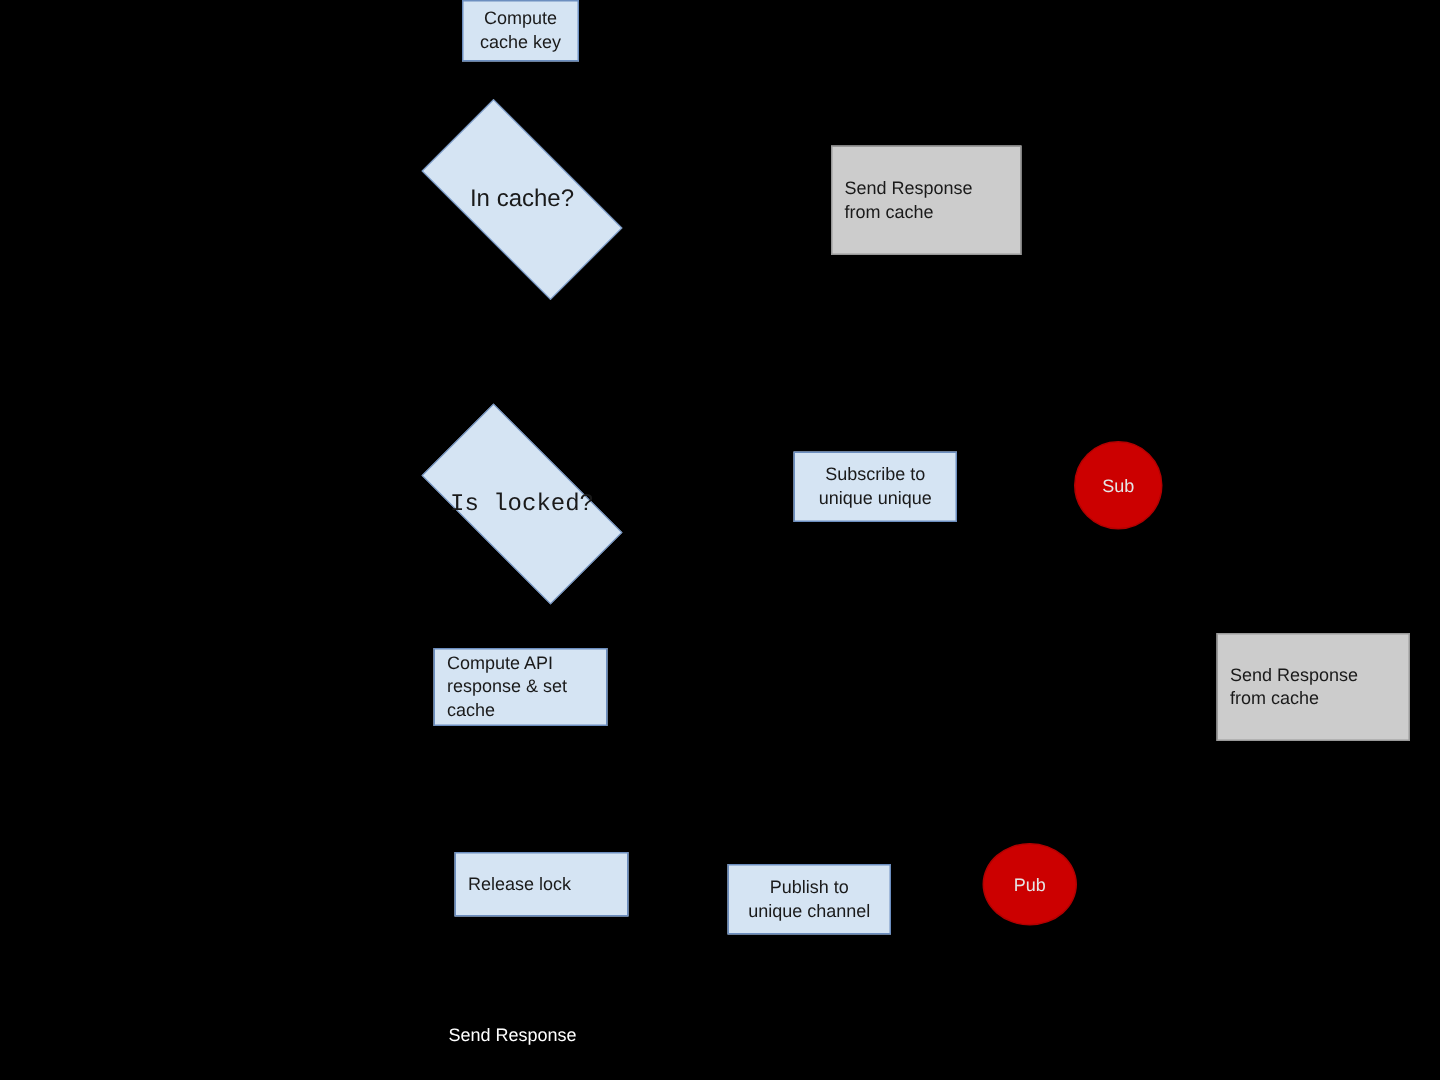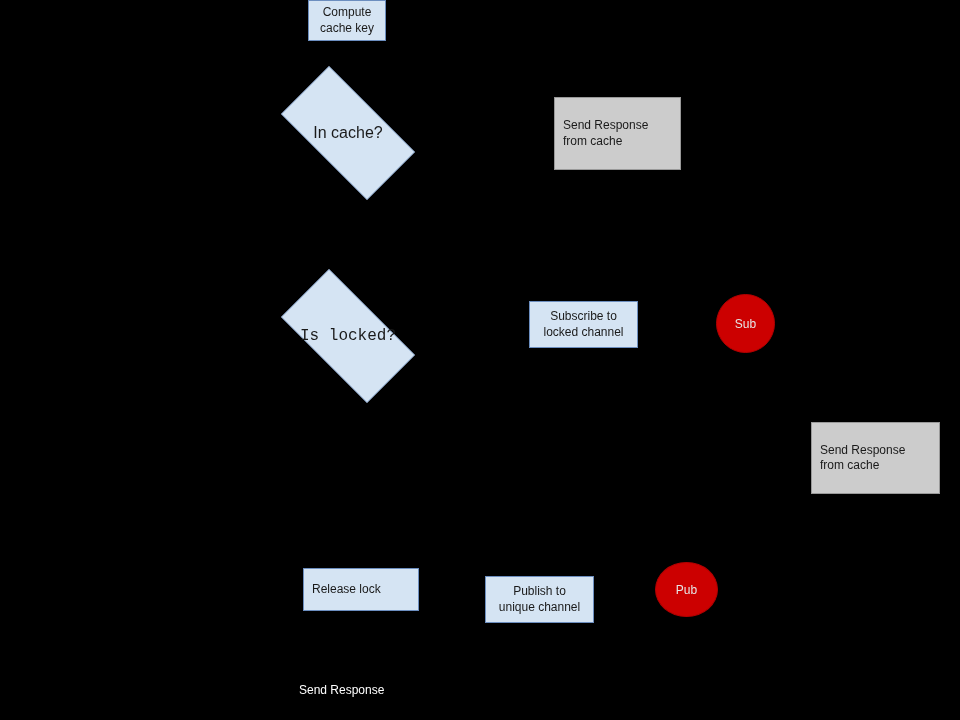--- a/index.html
+++ b/index.html
@@ -107,27 +107,32 @@
 from cache</span>
   </div>
 
   <div class="node diamond" style="left:262px; top:288px; width:172px; height:96px;font-family:Liberation Mono, monospace;">
     <span class="shape"></span>
     <span class="label">Is locked?</span>
   </div>
 
   <div class="node box fill-blue align-center" style="left:529px; top:301px; width:109px; height:47px;">
     <span class="label">Subscribe to
-locked channel</span>
+unique unique</span>
   </div>
 
   <div class="node circle" style="left:716px; top:294px; width:59px; height:59px;">
     <span class="label">Sub</span>
   </div>
 
+  <div class="node box fill-blue align-left" style="left:289px; top:432px; width:116px; height:52px;">
+    <span class="label">Compute API
+response &amp; set
+cache</span>
+  </div>
 
   <div class="node box fill-gray align-left" style="left:811px; top:422px; width:129px; height:72px;">
     <span class="label">Send Response
 from cache</span>
   </div>
 
   <div class="node box fill-blue align-left" style="left:303px; top:568px; width:116px; height:43px;">
     <span class="label">Release lock</span>
   </div>
 

